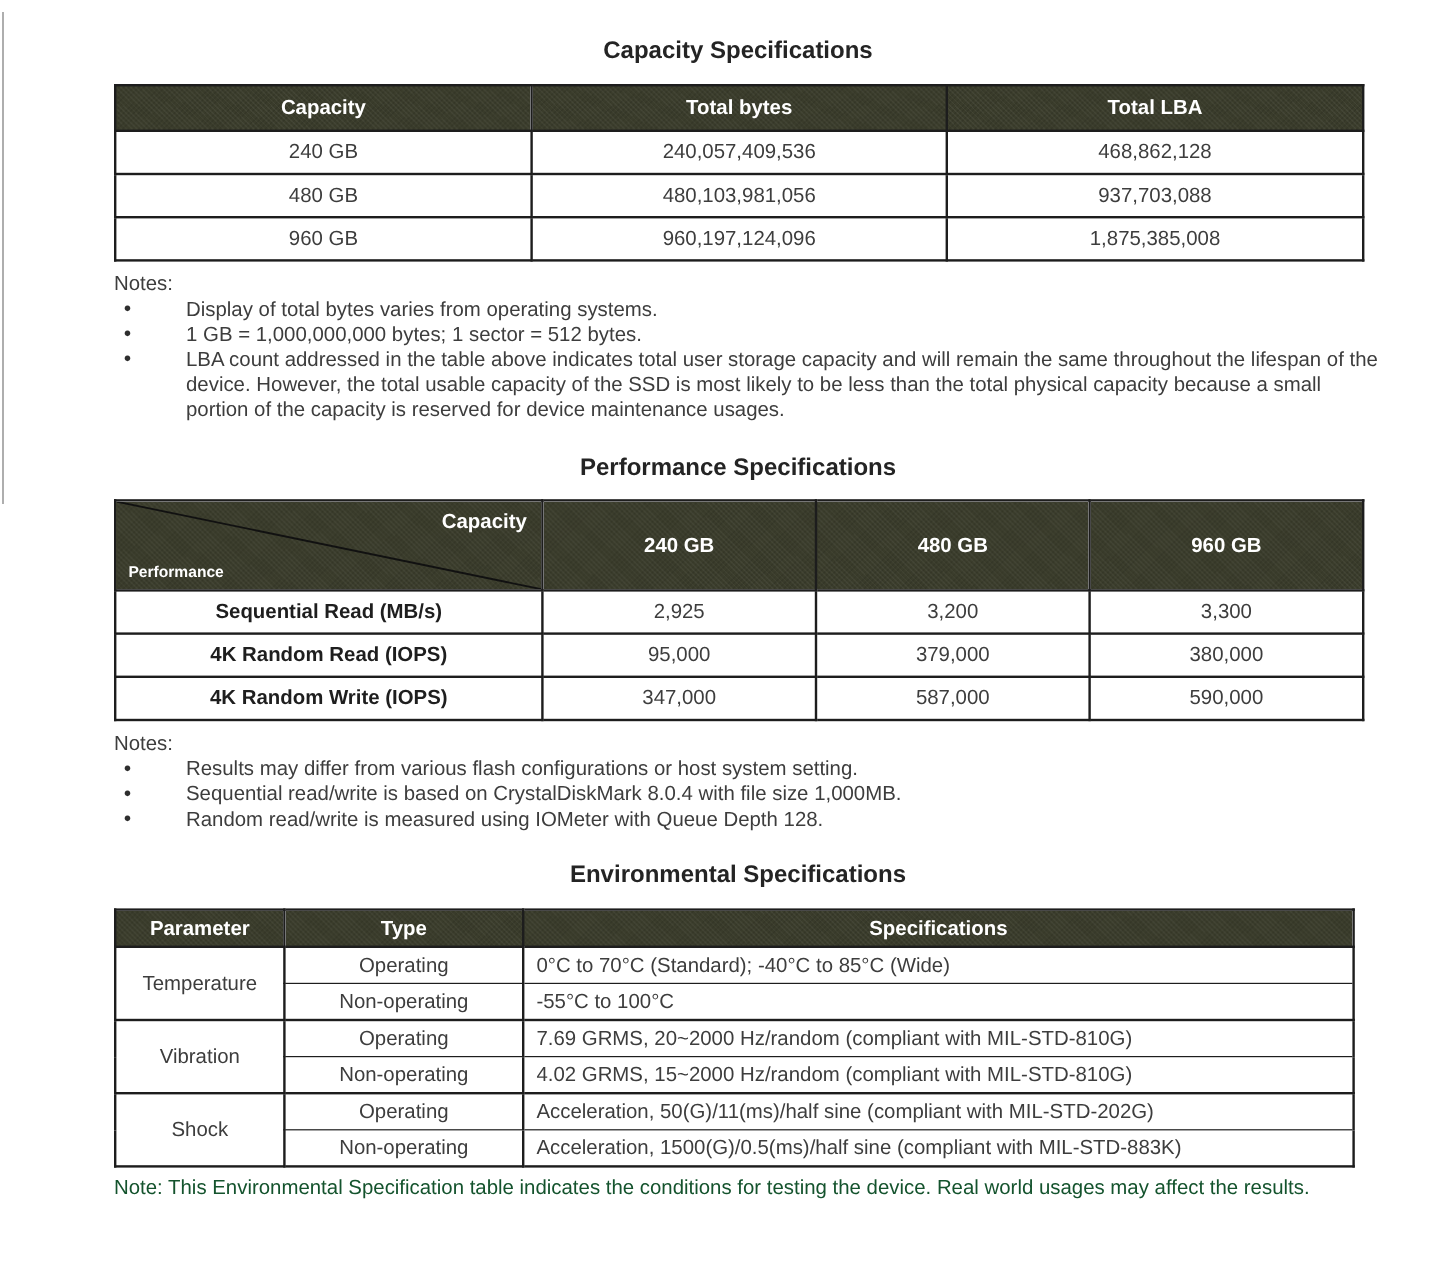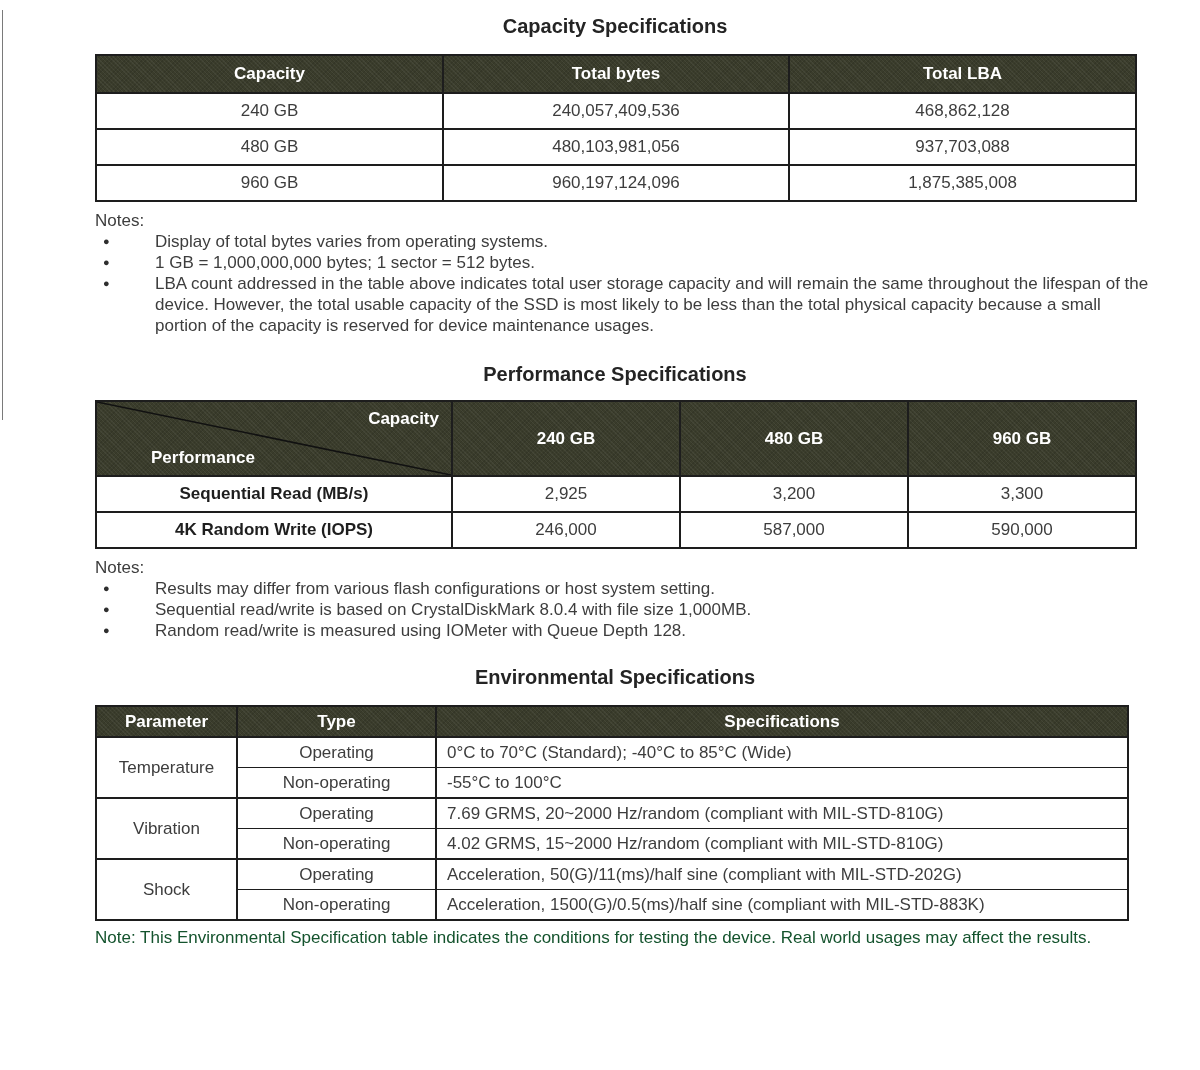--- a/index.html
+++ b/index.html
@@ -14,21 +14,21 @@
   .page-edge{
     position:absolute;left:2px;top:10px;width:1px;height:410px;
     background:#7a7a7a;
   }
   .section-title{
     width:1040px;margin:0 0 0 95px;
     text-align:center;
     font-size:20px;font-weight:bold;color:#242424;
     line-height:24px;
   }
-  .t1{padding-top:14px;}
+  .t1{padding-top:30px;}
   .t2{margin-top:26px;}
   .t3{margin-top:24px;}
 
   table{
     border-collapse:collapse;
     table-layout:fixed;
     margin-left:95px;
   }
   th,td{
     border:2px solid #1d1d1d;
@@ -60,21 +60,21 @@
   .note-text{flex:1;max-width:1000px;margin-left:25px;}
 
   
   .perf-table{width:1040px;margin-top:14px;}
   .perf-table th{height:73px;}
   .perf-table td{height:34px;}
   .perf-table .rowlabel{font-weight:bold;color:#1e1e1e;border-radius:13px;}
   th.corner{position:relative;padding:0;}
   .diag{position:absolute;left:0;top:0;width:100%;height:100%;display:block;}
   .corner-top{position:absolute;top:7px;right:12px;color:#fff;font-weight:bold;font-size:17px;}
-  .corner-bottom{position:absolute;bottom:7px;left:10px;color:#fff;font-weight:bold;font-size:17px;margin-left:44px;}
+  .corner-bottom{position:absolute;bottom:7px;left:10px;color:#fff;font-weight:bold;font-size:13px;}
 
   
   .env-table{width:1032px;margin-top:16px;}
   .env-table th{height:29px;}
   .env-table td{height:29px;}
   .env-table td.spec{text-align:left;padding-left:10px;}
   .env-table .sub-bottom{border-bottom-width:1px;}
   .env-table .sub-top{border-top-width:1px;}
 
   .bottom-note{
@@ -158,22 +158,28 @@
       <th>480 GB</th>
       <th>960 GB</th>
     </tr>
     <tr>
       <td class="rowlabel">Sequential Read (MB/s)</td>
       <td>2,925</td>
       <td>3,200</td>
       <td>3,300</td>
     </tr>
     <tr>
+      <td class="rowlabel">4K Random Read (IOPS)</td>
+      <td>95,000</td>
+      <td>379,000</td>
+      <td>380,000</td>
+    </tr>
+    <tr>
       <td class="rowlabel">4K Random Write (IOPS)</td>
-      <td>246,000</td>
+      <td>347,000</td>
       <td>587,000</td>
       <td>590,000</td>
     </tr>
   </tbody>
     </table>
 
   <div class="notes">
     <div>Notes:</div>
     <div class="note-row">
       <span class="bullet">●</span>

